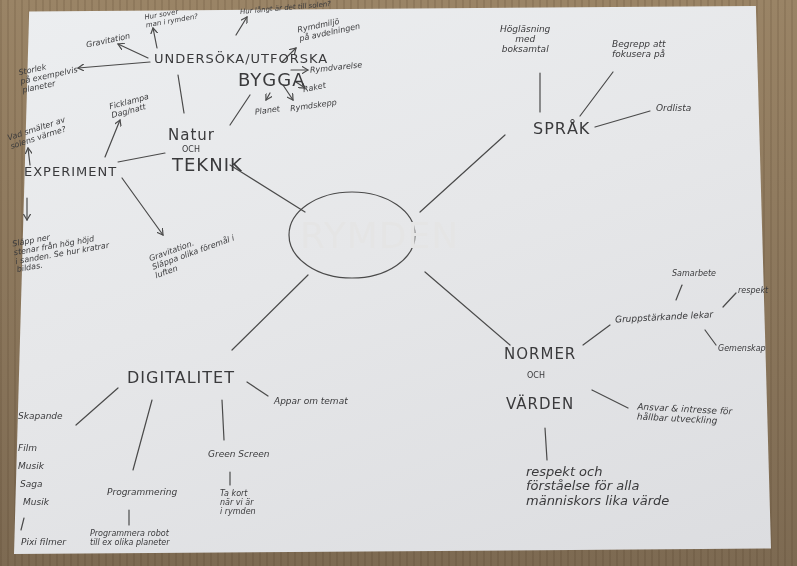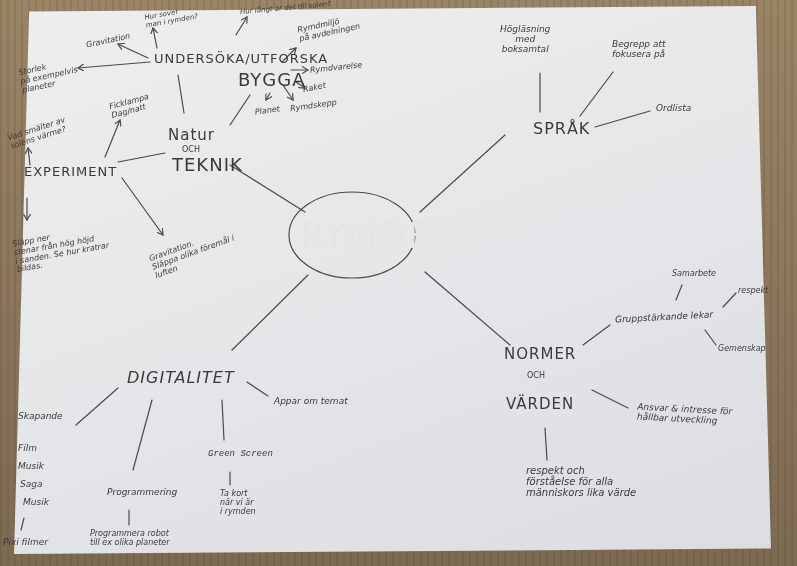--- a/index.html
+++ b/index.html
@@ -149,38 +149,38 @@
   <div class="t och" style="left:527px; top:372px;">OCH</div>
   <div class="t cap" style="left:506px; top:396px; font-size:15px;">VÄRDEN</div>
 
   <div class="t hw9" style="left:615px; top:313px; transform:rotate(-3deg);">Gruppstärkande lekar</div>
   <div class="t hw" style="left:672px; top:270px;">Samarbete</div>
   <div class="t hw" style="left:738px; top:287px;">respekt</div>
   <div class="t hw" style="left:718px; top:345px;">Gemenskap</div>
 
   <div class="t hw9 multi" style="left:637px; top:405px; transform:rotate(3deg);">Ansvar &amp; intresse för
 hållbar utveckling</div>
-  <div class="t hw multi" style="left:526px; top:465px; font-size:10px;">respekt och
+  <div class="t hw multi" style="left:526px; top:465px; font-size:13px;">respekt och
 förståelse för alla
 människors lika värde</div>
 </div>
 
 <div>
-  <div class="t cap" style="left:127px; top:369px; font-size:16px;font-style:italic;">DIGITALITET</div>
+  <div class="t cap" style="left:127px; top:369px; font-size:16px;">DIGITALITET</div>
 
   <div class="t hw9" style="left:18px; top:412px;">Skapande</div>
   <div class="t hw9" style="left:18px; top:444px;">Film</div>
   <div class="t hw9" style="left:18px; top:462px;">Musik</div>
   <div class="t hw9" style="left:20px; top:480px;">Saga</div>
   <div class="t hw9" style="left:23px; top:498px;">Musik</div>
-  <div class="t hw9" style="left:3px; top:538px;">Pixi filmer</div>
+  <div class="t hw9" style="left:21px; top:538px;">Pixi filmer</div>
 
   <div class="t hw9" style="left:107px; top:488px;">Programmering</div>
   <div class="t hw multi" style="left:90px; top:530px;font-style:italic;">Programmera robot
 till ex olika planeter</div>
 
-  <div class="t hw9" style="left:208px; top:450px;font-family:Liberation Mono, monospace;">Green Screen</div>
+  <div class="t hw9" style="left:208px; top:450px;">Green Screen</div>
   <div class="t hw multi" style="left:220px; top:490px;">Ta kort
 när vi är
 i rymden</div>
 
   <div class="t hw9" style="left:274px; top:397px;">Appar om temat</div>
 </div>
 
 </body></html>

